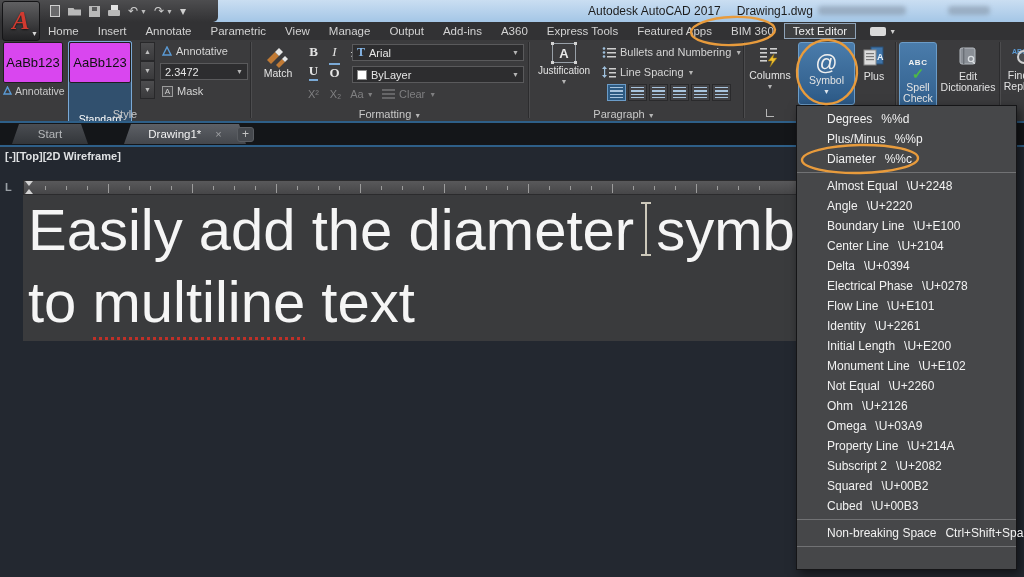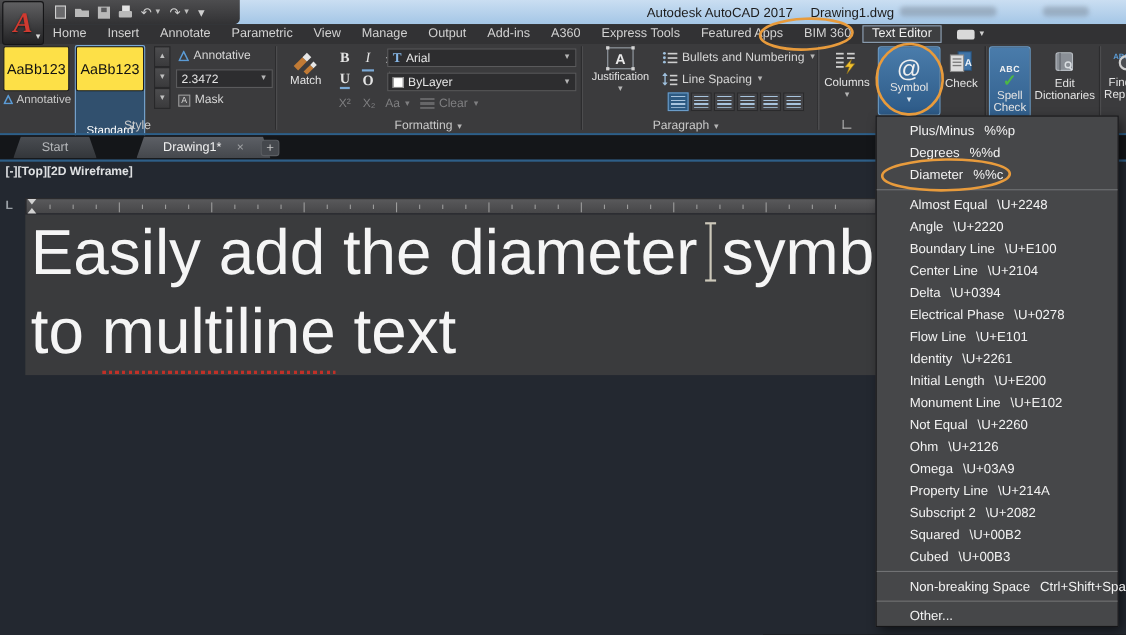--- a/index.html
+++ b/index.html
@@ -51,21 +51,21 @@
   
   .ribbon { position:absolute; left:0; top:40px; width:1024px; height:81px; background:#3b3b3d; }
   .psep { position:absolute; top:2px; height:76px; width:2px;
           background:linear-gradient(to right,#2c2c2e 50%,#4c4c4e 50%); }
   .panel-label { position:absolute; bottom:1px; width:100%; text-align:center;
                  font-size:11px; color:#c9c9c9; }
   .caret { font-size:7px; color:#b5b5b5; }
   .panel { position:absolute; top:0; height:81px; }
 
   
-  .sprev { width:60px; height:41px; background:#fde047; border:1px solid #1e1e1e; border-radius:2px;
+  .sprev { width:60px; height:41px; background:#d946ef; border:1px solid #1e1e1e; border-radius:2px;
            color:#111; font-size:13px; display:flex; align-items:center; justify-content:center; }
   .slab { height:15px; display:flex; align-items:center; justify-content:center; gap:3px;
           font-size:10.5px; color:#c9c9c9; }
   .sitem { position:absolute; top:2px; }
   .sitem.sel { border:1px solid #7aa9d6; border-radius:2px; background:#31506e; }
   .sitem.sel .slab { color:#fff;margin-top:28px; }
   .sscroll { position:absolute; left:140px; top:2px; width:15px; }
   .sscroll div { width:15px; height:19px; background:linear-gradient(#4d4d4f,#3a3a3c);
                  border:1px solid #28282a; color:#c0c0c0; font-size:7px; text-align:center; line-height:18px; }
   .srow { position:absolute; display:flex; align-items:center; gap:4px; font-size:11px; color:#d5d5d5; }
@@ -404,21 +404,21 @@
     </div>
     <div class="bigbtn" style="left:856px;top:6px;width:36px">
       <svg width="22" height="22">
         <rect x="8" y="1" width="12" height="17" fill="#3f74a8" stroke="#2a4f74"></rect>
         <rect x="1" y="4" width="12" height="15" fill="#dcdcdc" stroke="#8a8a8a"></rect>
         <rect x="3" y="7" width="8" height="1.2" fill="#7a7a7a"></rect>
           <rect x="3" y="10" width="8" height="1.2" fill="#7a7a7a"></rect>
           <rect x="3" y="13" width="8" height="1.2" fill="#7a7a7a"></rect>
         <text x="14" y="14" font-size="9" font-weight="bold" fill="#eef4fa" font-family="Liberation Sans,sans-serif">A</text>
       </svg>
-      <span style="margin-top:3px">Check</span>
+      <span style="margin-top:3px">Plus</span>
     </div>
 
     <div class="psep" style="left:895px"></div>
 
     <div class="bigbtn bluebtn" style="left:899px;top:2px;width:38px;height:78px;justify-content:center">
       <span class="abc-sm">ABC</span>
       <span class="chk">✓</span>
       <span style="width:50px;margin-top:2px">Spell Check</span>
     </div>
     <div class="bigbtn" style="left:940px;top:6px;width:56px">
@@ -506,22 +506,22 @@
       <span>symbol</span>
     </div>
     <div class="eline" id="eline2">
       <span>to </span>
       <span class="misspelled">multiline</span>
       <span> text</span>
     </div>
   </div>
 
   <div class="menu" id="symbol-menu">
+      <div class="menu-item"><span>Degrees</span><span>%%d</span></div>
       <div class="menu-item"><span>Plus/Minus</span><span>%%p</span></div>
-      <div class="menu-item"><span>Degrees</span><span>%%d</span></div>
       <div class="menu-item"><span>Diameter</span><span>%%c</span><svg class="mi-ellipse" width="130" height="36">
           <ellipse cx="61" cy="18" rx="58" ry="14" fill="none" stroke="#e89b3c" stroke-width="2.4" transform="rotate(-1 61 18)"></ellipse>
         </svg></div>
       <div class="menu-sep"></div>
       <div class="menu-item"><span>Almost Equal</span><span>\U+2248</span></div>
       <div class="menu-item"><span>Angle</span><span>\U+2220</span></div>
       <div class="menu-item"><span>Boundary Line</span><span>\U+E100</span></div>
       <div class="menu-item"><span>Center Line</span><span>\U+2104</span></div>
       <div class="menu-item"><span>Delta</span><span>\U+0394</span></div>
       <div class="menu-item"><span>Electrical Phase</span><span>\U+0278</span></div>
@@ -532,21 +532,20 @@
       <div class="menu-item"><span>Not Equal</span><span>\U+2260</span></div>
       <div class="menu-item"><span>Ohm</span><span>\U+2126</span></div>
       <div class="menu-item"><span>Omega</span><span>\U+03A9</span></div>
       <div class="menu-item"><span>Property Line</span><span>\U+214A</span></div>
       <div class="menu-item"><span>Subscript 2</span><span>\U+2082</span></div>
       <div class="menu-item"><span>Squared</span><span>\U+00B2</span></div>
       <div class="menu-item"><span>Cubed</span><span>\U+00B3</span></div>
       <div class="menu-sep"></div>
       <div class="menu-item"><span>Non-breaking Space</span><span>Ctrl+Shift+Space</span></div>
       <div class="menu-sep"></div>
-      <div class="menu-item"><span>Other...</span></div>
     </div>
 
   <svg class="ann" style="left:688px;top:15px" width="90" height="33">
     <ellipse cx="45" cy="16" rx="42" ry="14" fill="none" stroke="#e89b3c" stroke-width="2.4" transform="rotate(-2 45 16)"></ellipse>
   </svg>
   <svg class="ann" style="left:794px;top:37px" width="68" height="72">
     <ellipse cx="33" cy="35" rx="30" ry="32" fill="none" stroke="#e89b3c" stroke-width="2.4" transform="rotate(3 33 35)"></ellipse>
   </svg>
 
 </div>

